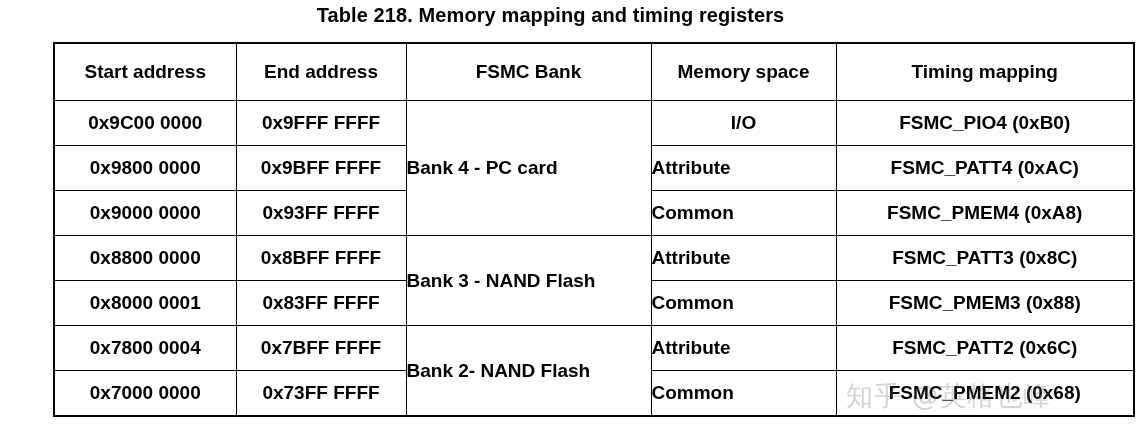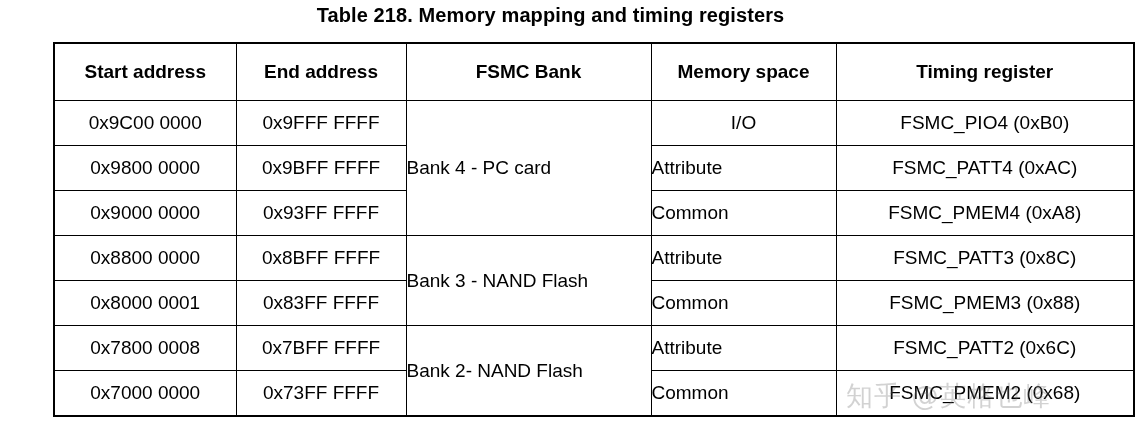--- a/index.html
+++ b/index.html
@@ -75,21 +75,21 @@
     font-weight: bold;
     text-align: center;
     vertical-align: middle;
     border-bottom: 4px solid #000000;
     font-size: 19.5px;
   }
 
   tbody td {
     height: 44px;
     vertical-align: middle;
-    font-weight: normal;
+    font-weight: bold;
   }
 
   td.addr {
     text-align: center;
     font-size: 19px;
   }
 
   td.bank {
     text-align: left;
     padding-left: 14px;
@@ -153,21 +153,21 @@
         <col class="c-bank">
         <col class="c-space">
         <col class="c-timer">
       </colgroup>
       <thead>
         <tr>
           <th>Start address</th>
           <th>End address</th>
           <th>FSMC Bank</th>
           <th>Memory space</th>
-          <th>Timing register</th>
+          <th>Timing mapping</th>
         </tr>
       </thead>
       <tbody>
 
         <tr>
           <td class="addr">0x9C00 0000</td>
           <td class="addr">0x9FFF FFFF</td>
           <td class="bank" rowspan="3">Bank 4 - PC card</td>
           <td class="space center">I/O</td>
           <td class="timer">FSMC_PIO4 (0xB0)</td>
@@ -196,21 +196,21 @@
         </tr>
 
         <tr>
           <td class="addr">0x8000 0001</td>
           <td class="addr">0x83FF FFFF</td>
           <td class="space">Common</td>
           <td class="timer">FSMC_PMEM3 (0x88)</td>
         </tr>
 
         <tr class="group-start">
-          <td class="addr">0x7800 0008</td>
+          <td class="addr">0x7800 0004</td>
           <td class="addr">0x7BFF FFFF</td>
           <td class="bank" rowspan="2">Bank 2- NAND Flash</td>
           <td class="space">Attribute</td>
           <td class="timer">FSMC_PATT2 (0x6C)</td>
         </tr>
 
         <tr>
           <td class="addr">0x7000 0000</td>
           <td class="addr">0x73FF FFFF</td>
           <td class="space">Common</td>

